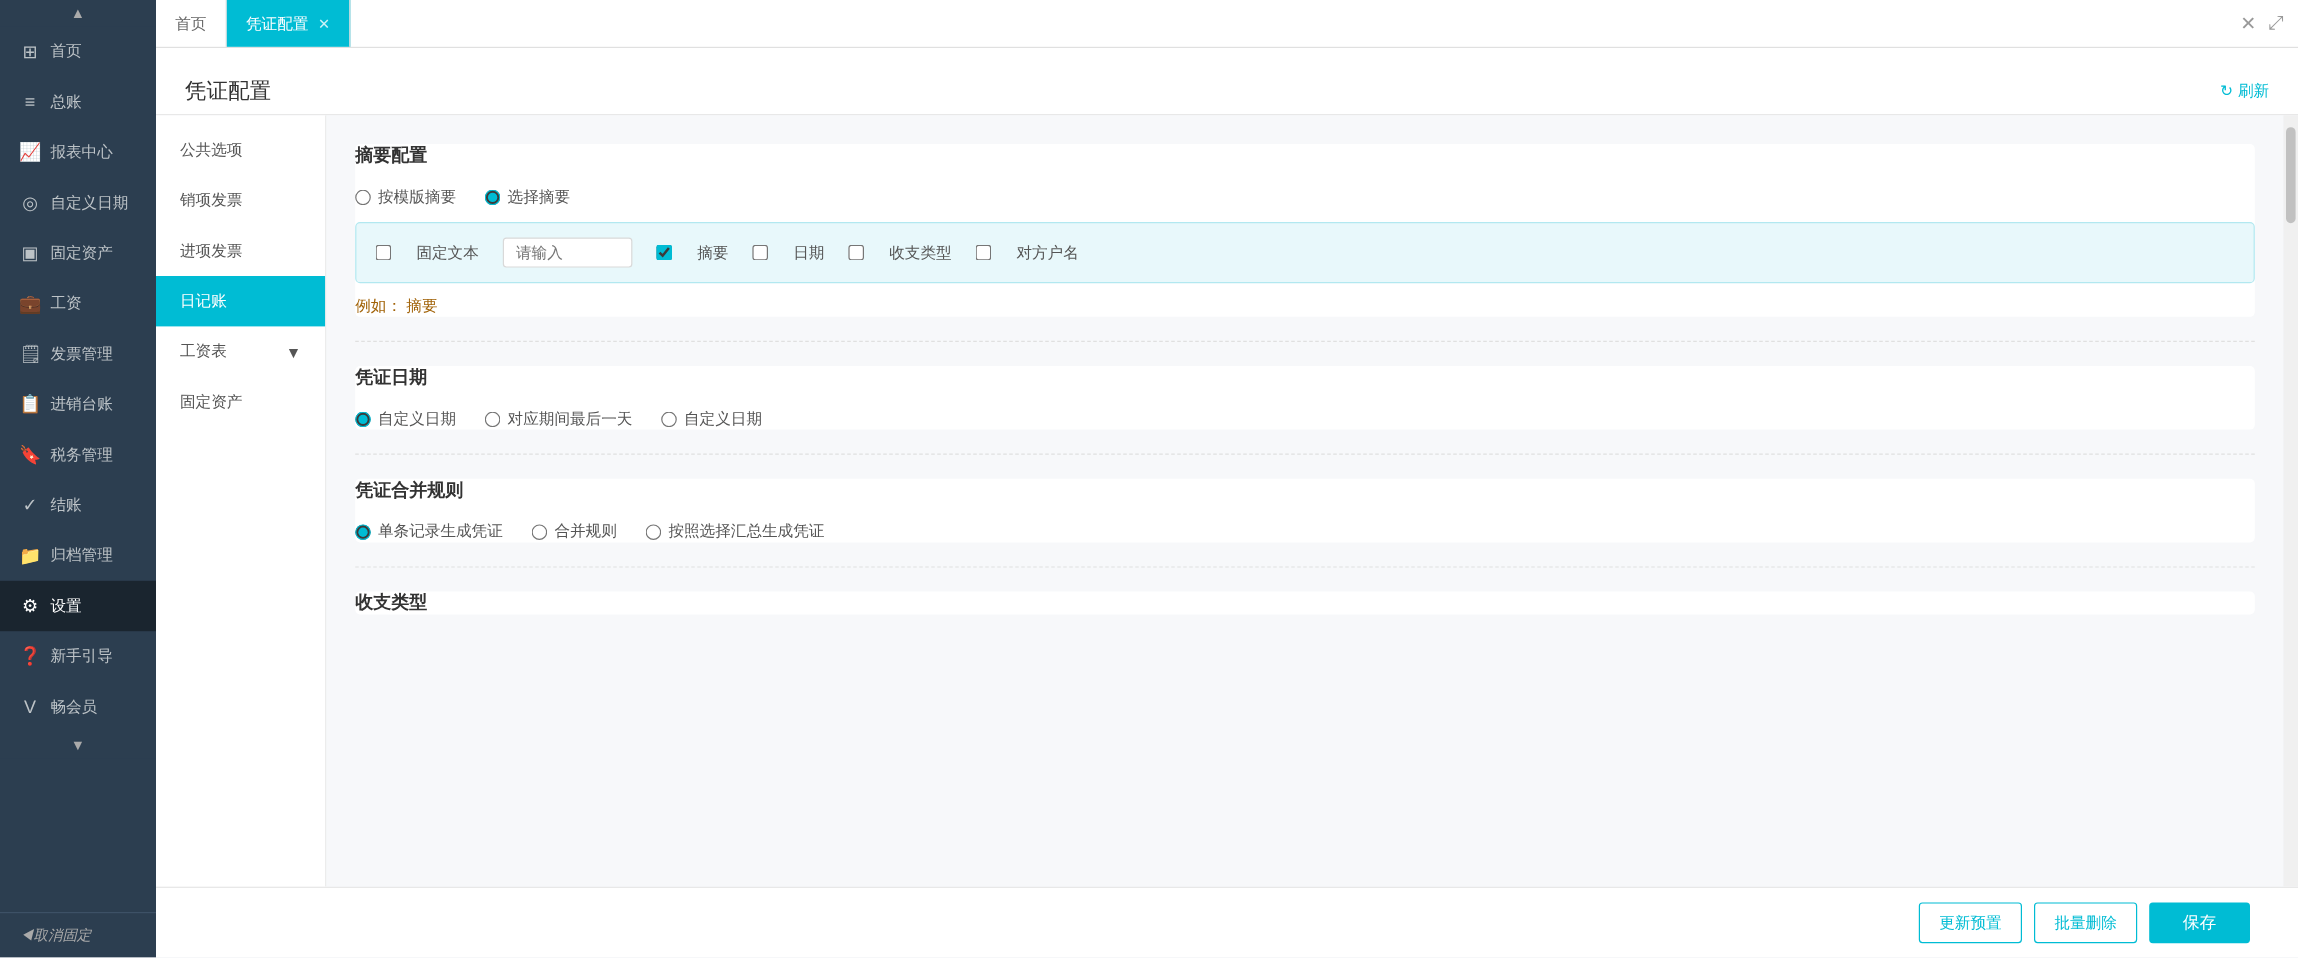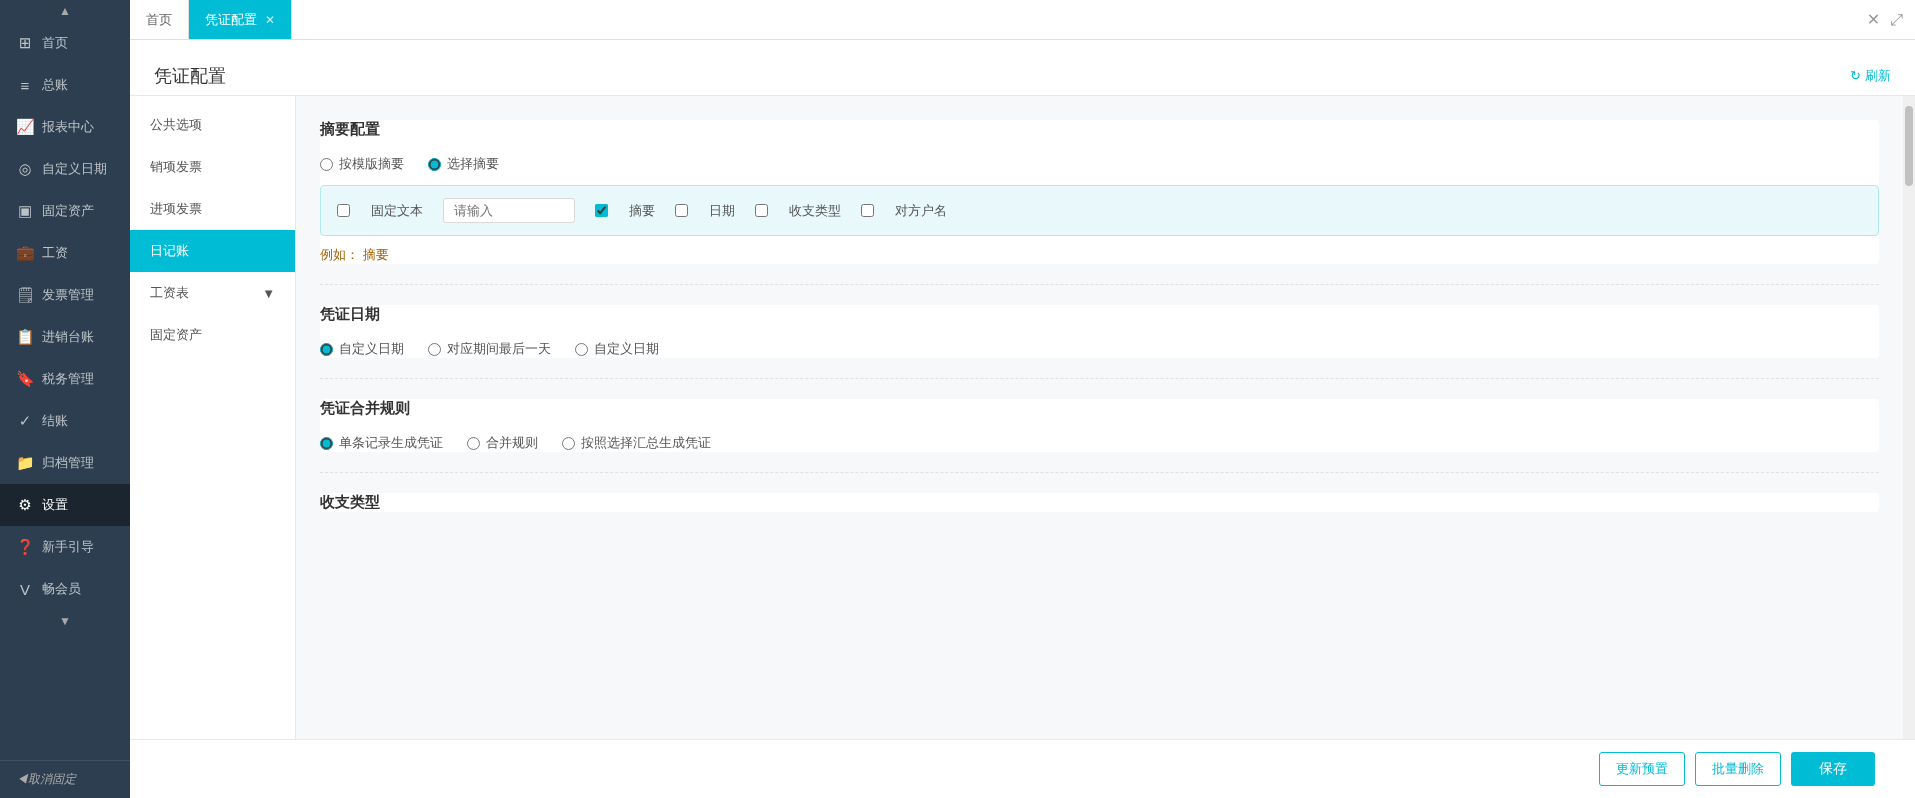--- a/index.html
+++ b/index.html
@@ -130,21 +130,21 @@
 
     
     .content-layout {
       display: flex;
       flex: 1;
       overflow: hidden;
     }
 
     
     .left-nav {
-      width: 166px;
+      width: 142px;
       background: #fff;
       border-right: 1px solid #e8e8e8;
       padding: 8px 0;
       flex-shrink: 0;
       overflow-y: auto;
     }
     .left-nav-item {
       padding: 12px 20px;
       cursor: pointer;
       color: #555;
@@ -221,21 +221,21 @@
       color: #555;
       cursor: pointer;
     }
     .checkbox-label input[type="checkbox"] { accent-color: #00bcd4; cursor: pointer; }
     .fixed-text-input {
       border: 1px solid #d9d9d9;
       border-radius: 3px;
       padding: 4px 10px;
       font-size: 13px;
       color: #999;
-      width: 132px;
+      width: 108px;
       outline: none;
     }
     .example-text {
       color: #a16207;
       font-size: 13px;
     }
 
     
     .bottom-bar {
       background: #fff;

